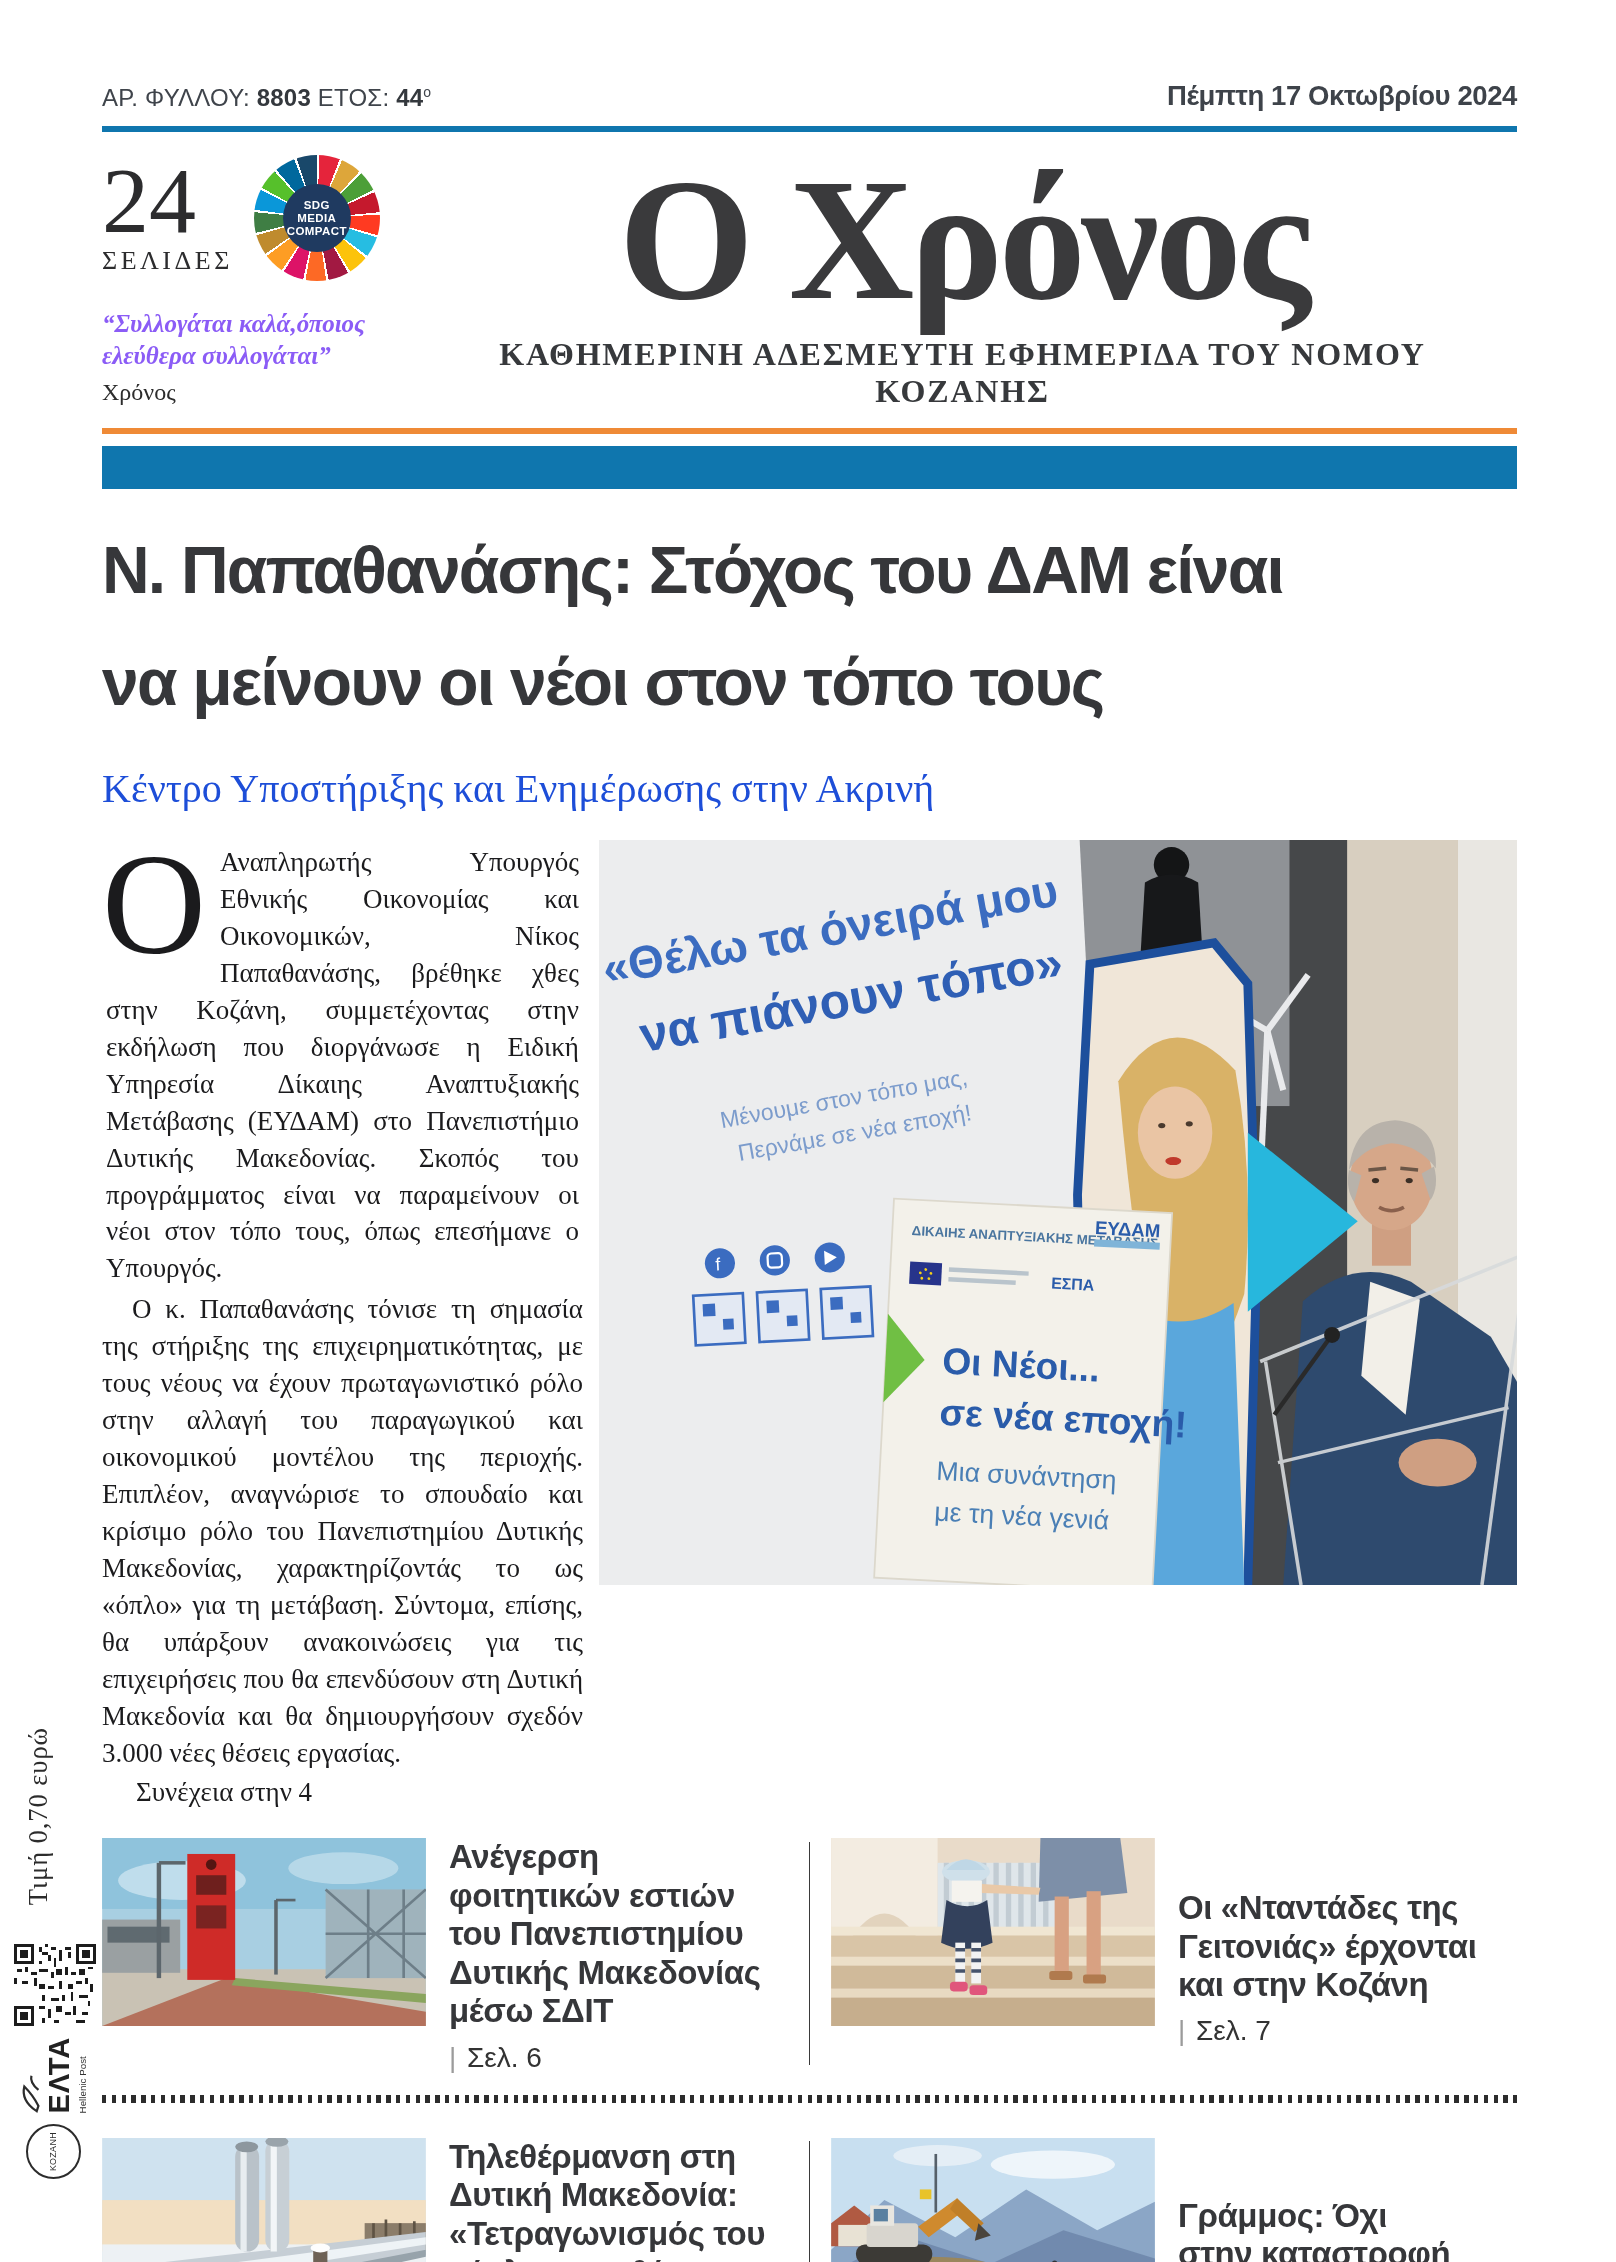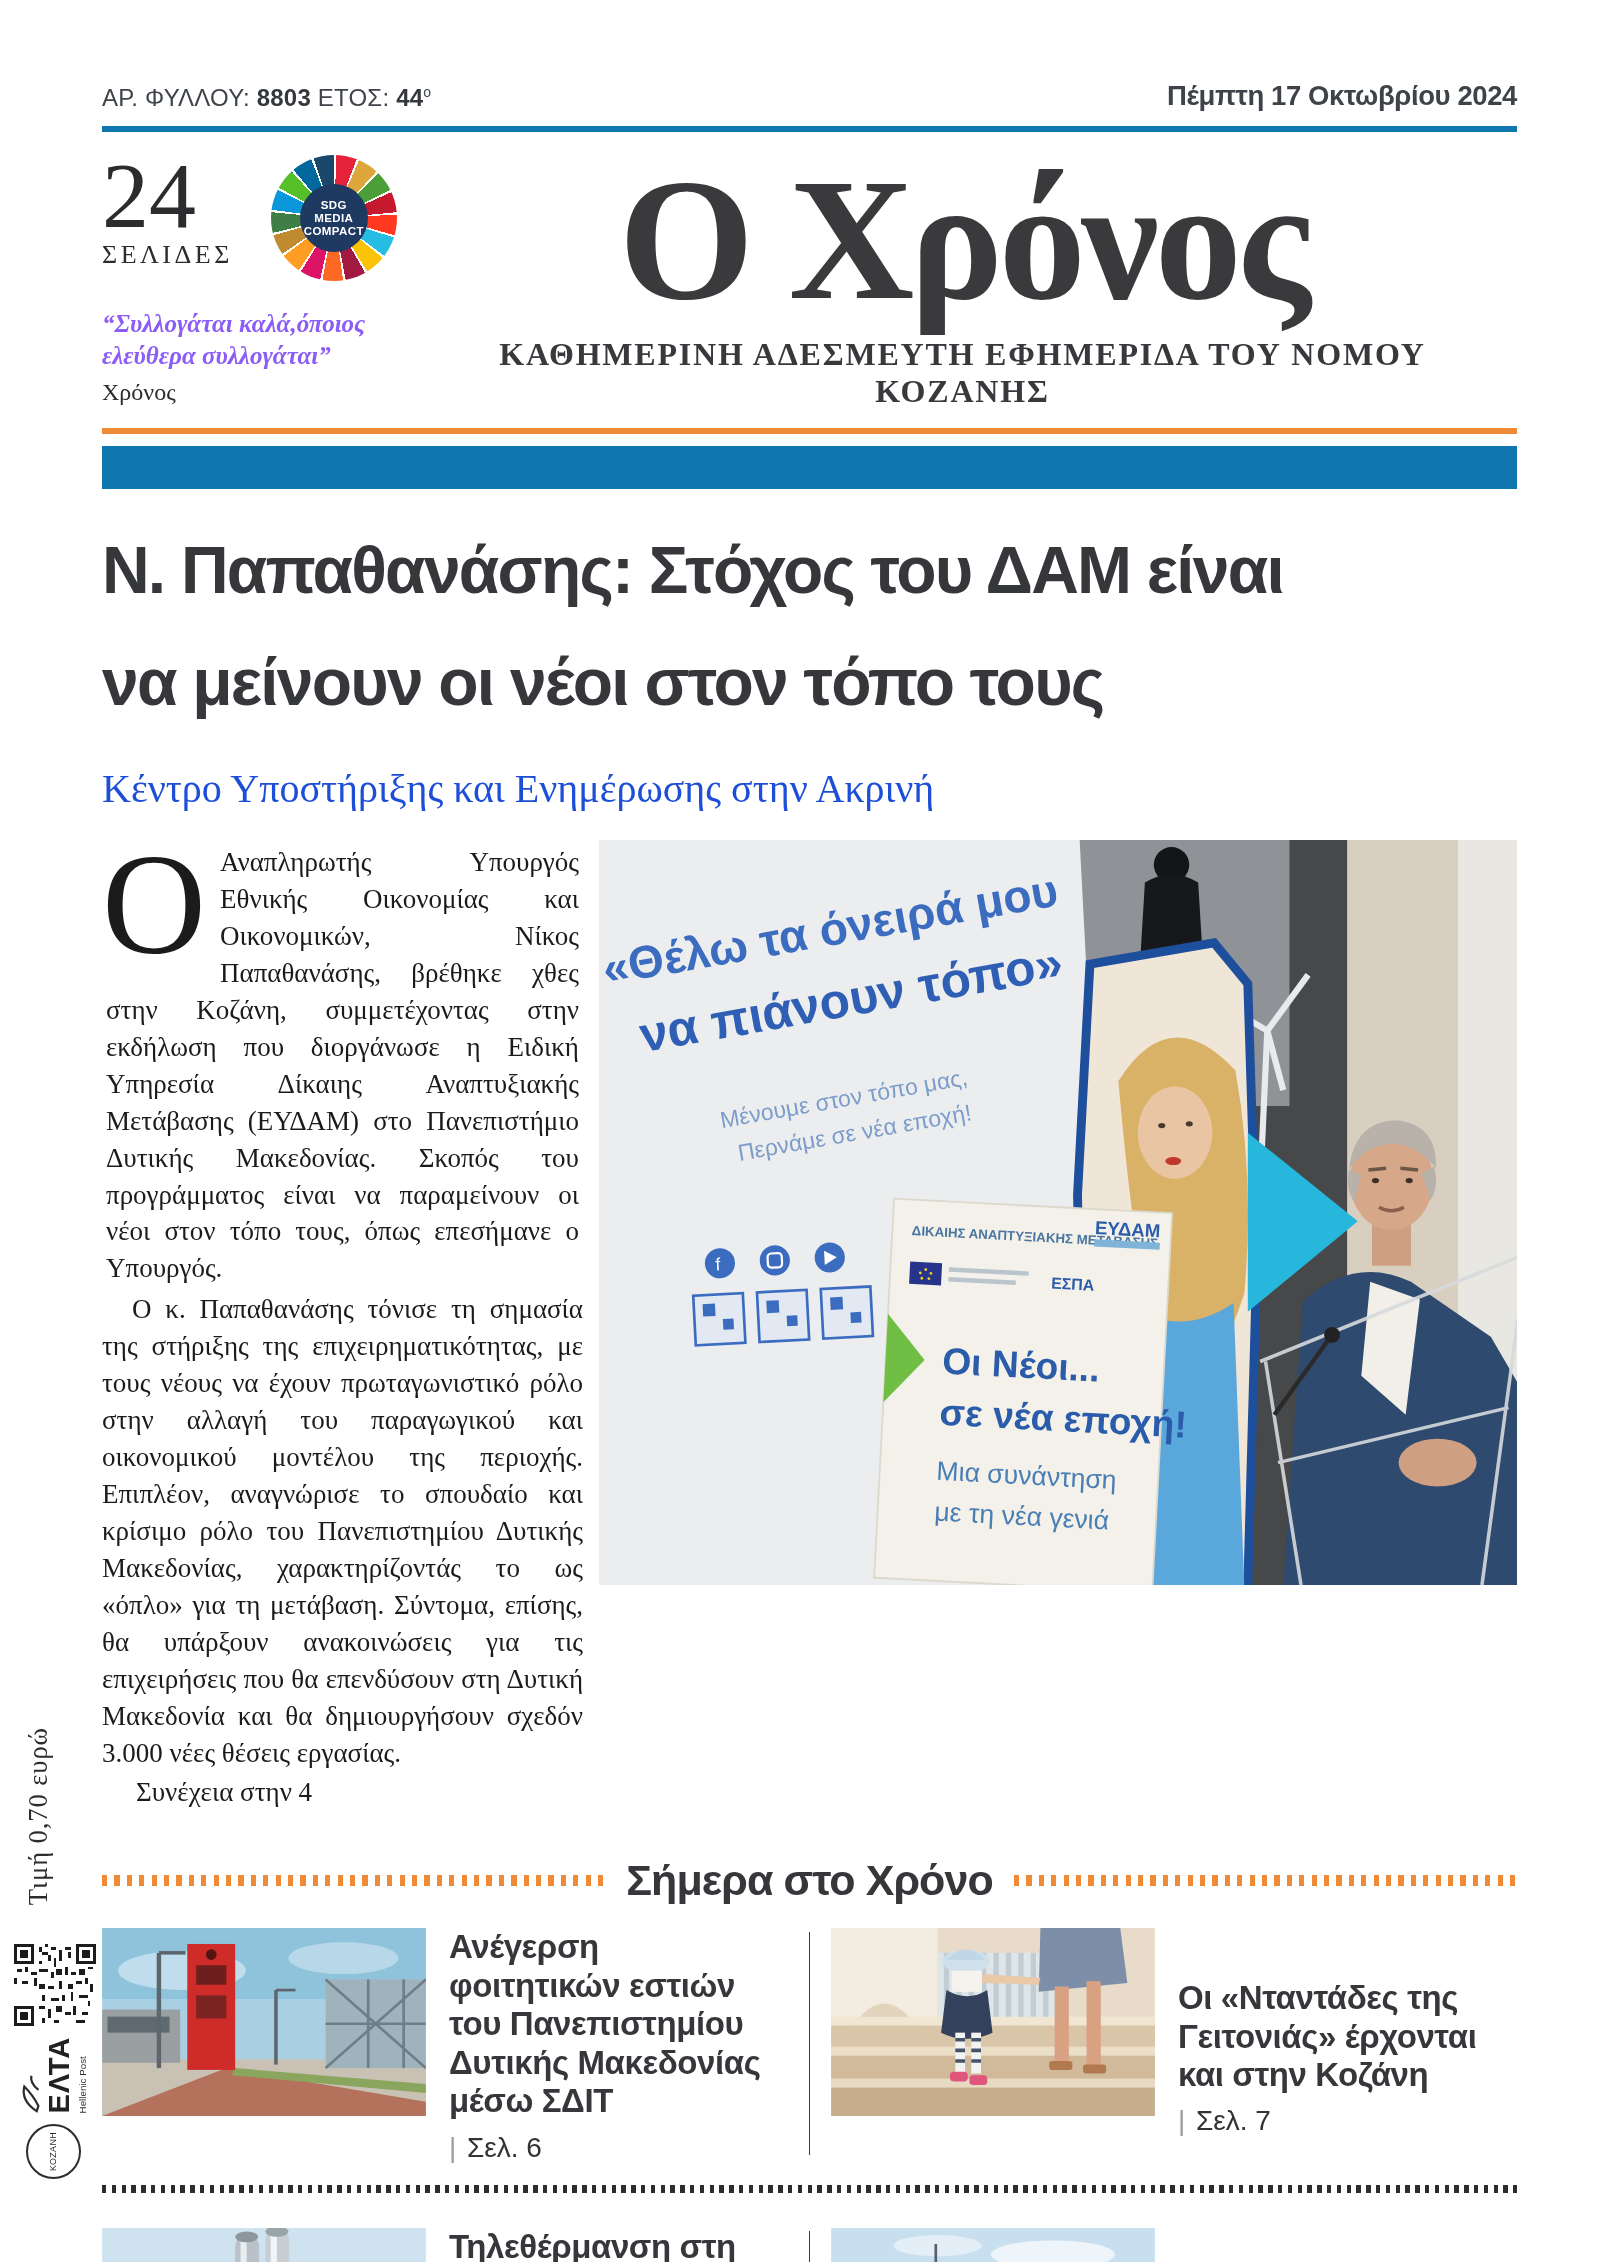--- a/index.html
+++ b/index.html
@@ -11,21 +11,21 @@
   .top-row{display:flex;justify-content:space-between;align-items:flex-end;margin-top:80px;}
   .issue-line{font-size:24px;color:#3f444b;letter-spacing:0.2px;}
   .issue-line b{font-weight:700;color:#34383d;}
   .issue-line sup{font-size:14px;}
   .date-line{font-size:27.5px;font-weight:700;color:#3e434a;letter-spacing:-0.4px;}
   .rule-blue{height:6.2px;background:#0f76ae;margin-top:14px;}
 
   
   .masthead{display:flex;margin-top:19.5px;}
   .m-left{width:306px;flex:none;}
-  .pages-row{display:flex;gap:38px;align-items:flex-start;}
+  .pages-row{display:flex;gap:21px;align-items:center;}
   .pages-num{font:400 94px/0.92 "Liberation Serif","DejaVu Serif",serif;color:#2c2c2e;}
   .pages-label{font-family:"Liberation Serif","DejaVu Serif",serif;font-size:26px;letter-spacing:3.5px;color:#2c2c2e;margin-top:1.8px;}
   .sdg-wheel{position:relative;width:126px;height:126px;border-radius:50%;margin-top:3.5px;
     background:
       repeating-conic-gradient(#ffffff 0deg 2.2deg, transparent 2.2deg 21.176deg),
       conic-gradient(#e5243b 0deg 21.2deg,#dda63a 21.2deg 42.4deg,#4c9f38 42.4deg 63.5deg,
         #c5192d 63.5deg 84.7deg,#ff3a21 84.7deg 105.9deg,#26bde2 105.9deg 127.1deg,
         #fcc30b 127.1deg 148.2deg,#a21942 148.2deg 169.4deg,#fd6925 169.4deg 190.6deg,
         #dd1367 190.6deg 211.8deg,#fd9d24 211.8deg 232.9deg,#bf8b2e 232.9deg 254.1deg,
         #3f7e44 254.1deg 275.3deg,#0a97d9 275.3deg 296.5deg,#56c02b 296.5deg 317.6deg,
@@ -284,25 +284,20 @@
             <path d="M772 702 L1032 640"></path>
           </g>
           <g>
             <line x1="768" y1="648" x2="830" y2="562" stroke="#2a2a2a" stroke-width="5"></line>
             <circle cx="833" cy="558" r="9" fill="#222"></circle>
           </g>
         </svg>
       </div>
     </div>
 
-    <div class="section-head">
-      <div class="dots-orange"></div>
-      <div class="section-title">Σήμερα στο Χρόνο</div>
-      <div class="dots-orange"></div>
-    </div>
 
     <div class="teasers">
 
       <div class="t-row">
         <div class="teaser">
           <div class="t-img" aria-label="Κόκκινος πύργος στην πανεπιστημιούπολη">
             <svg viewBox="0 0 365 212">
               <rect width="365" height="212" fill="#a8cfe2"></rect>
               <rect width="365" height="80" fill="#8fc3dc"></rect>
               <ellipse cx="90" cy="48" rx="72" ry="22" fill="#c8e2ee" opacity="0.85"></ellipse>

